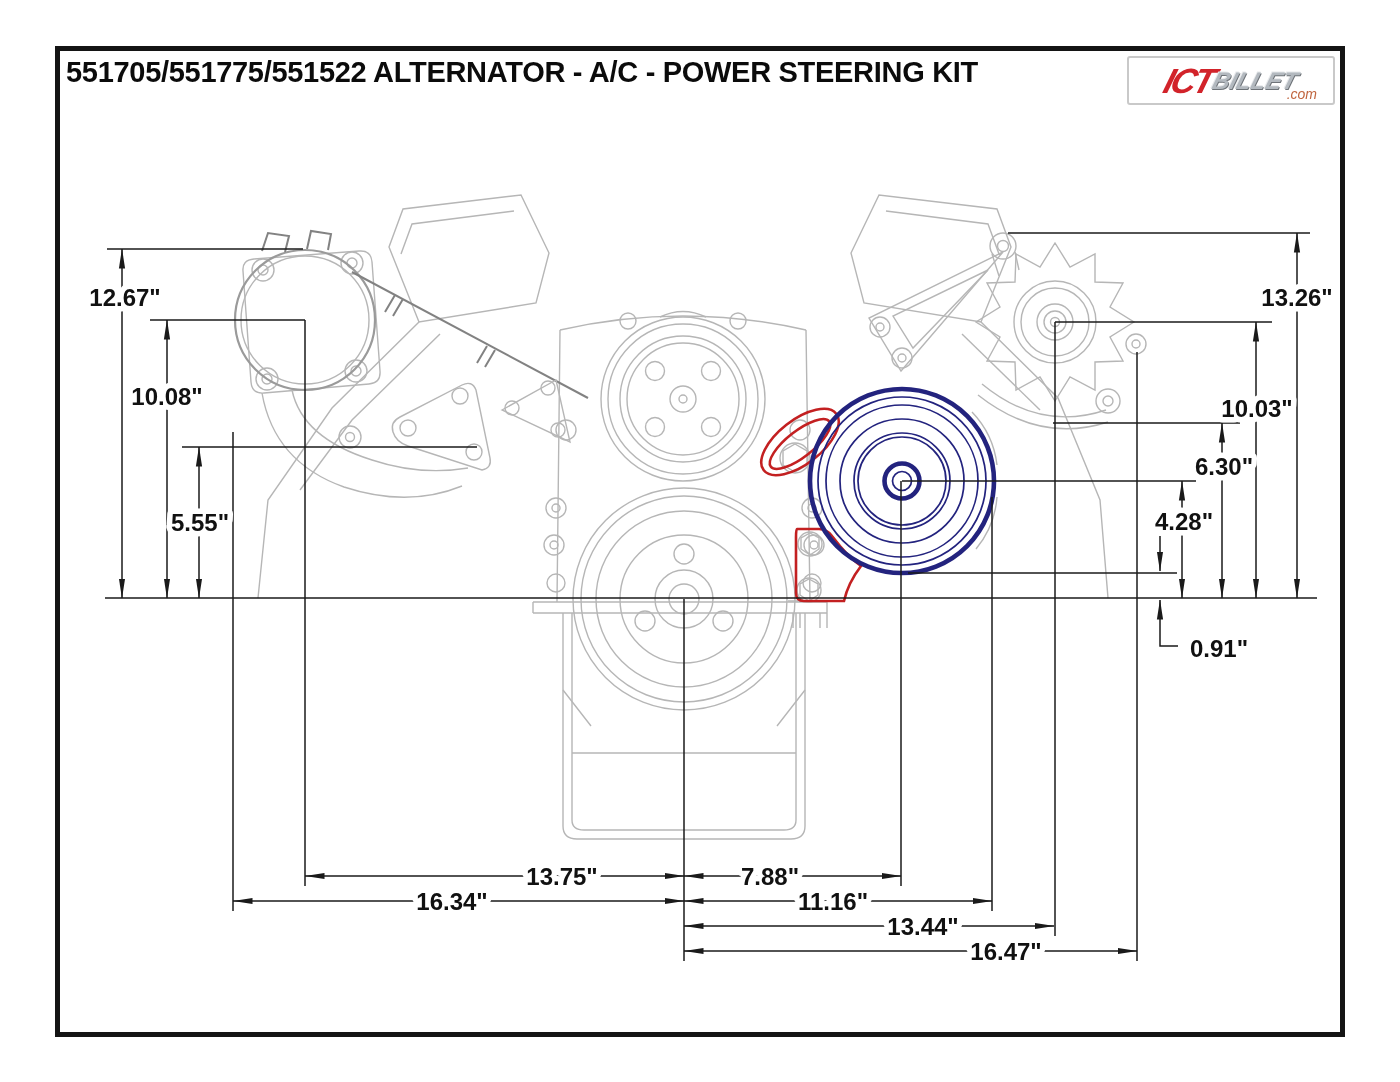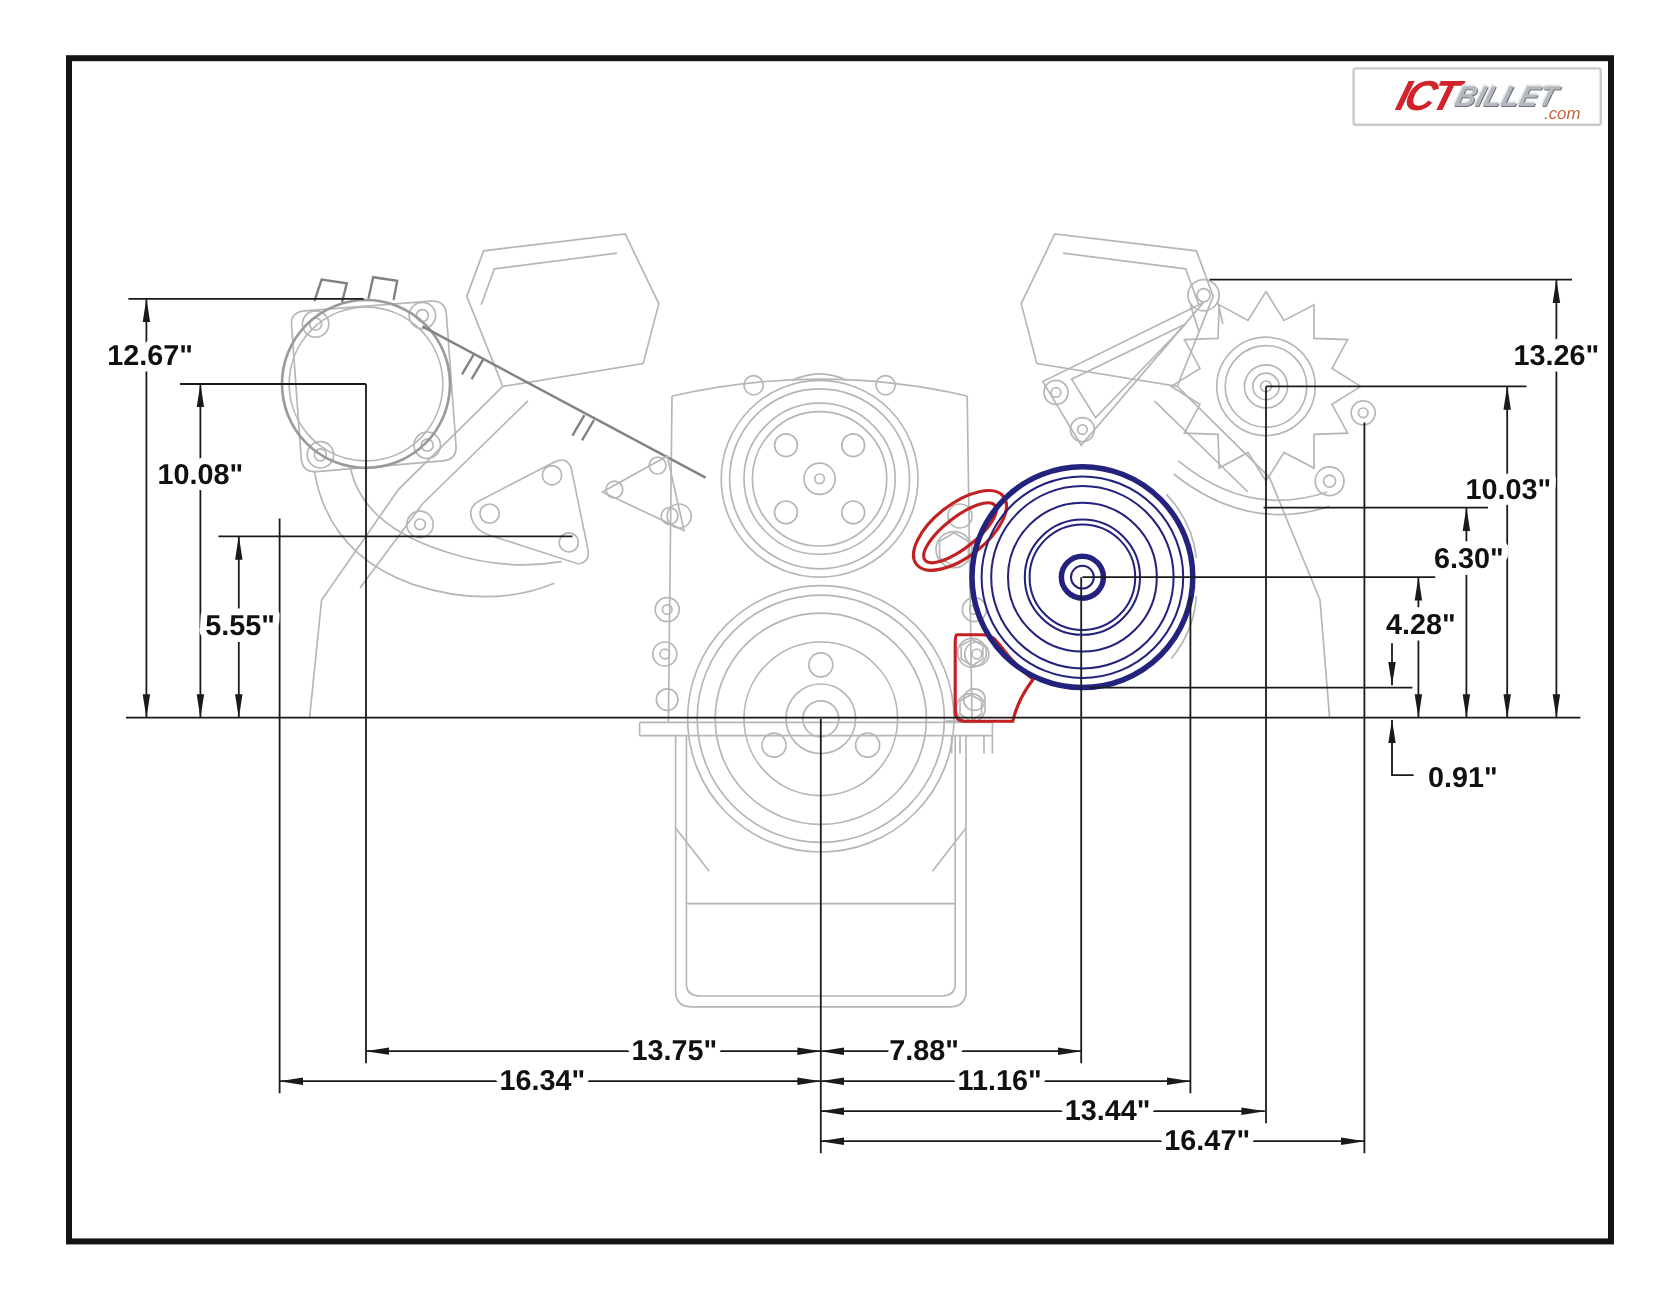--- a/index.html
+++ b/index.html
@@ -29,20 +29,21 @@
   .lbl{font-family:"Liberation Sans",sans-serif;font-size:24px;font-weight:700;fill:#111;
        stroke:#fff;stroke-width:11px;paint-order:stroke;stroke-linejoin:round;
        text-anchor:middle;dominant-baseline:central;}
   .lbl-s{text-anchor:start;}
 </style>
 </head>
 <body>
 
 <div class="page">
   <div class="frame"></div>
+  <div class="title">551705/551775/551522 ALTERNATOR - A/C - POWER STEERING KIT</div>
 
   <div class="logo">
     <span class="logo-ict">ICT</span>
     <span class="logo-billet">BILLET</span>
     <span class="logo-tld">.com</span>
   </div>
 
   <svg width="1400" height="1082" viewBox="0 0 1400 1082">
     <defs>
       <marker id="arr" viewBox="0 0 20 8" markerWidth="20" markerHeight="8" refX="19.5" refY="4" orient="auto" markerUnits="userSpaceOnUse">

